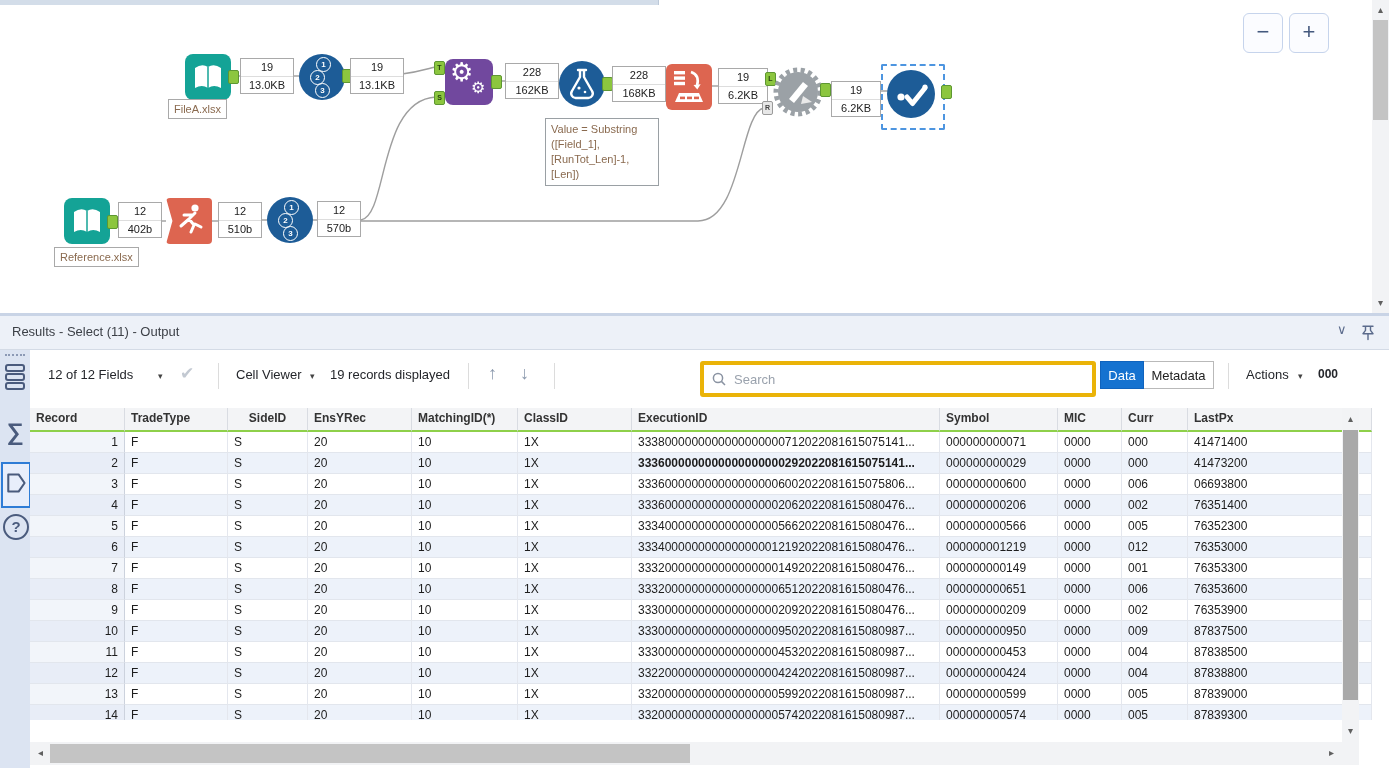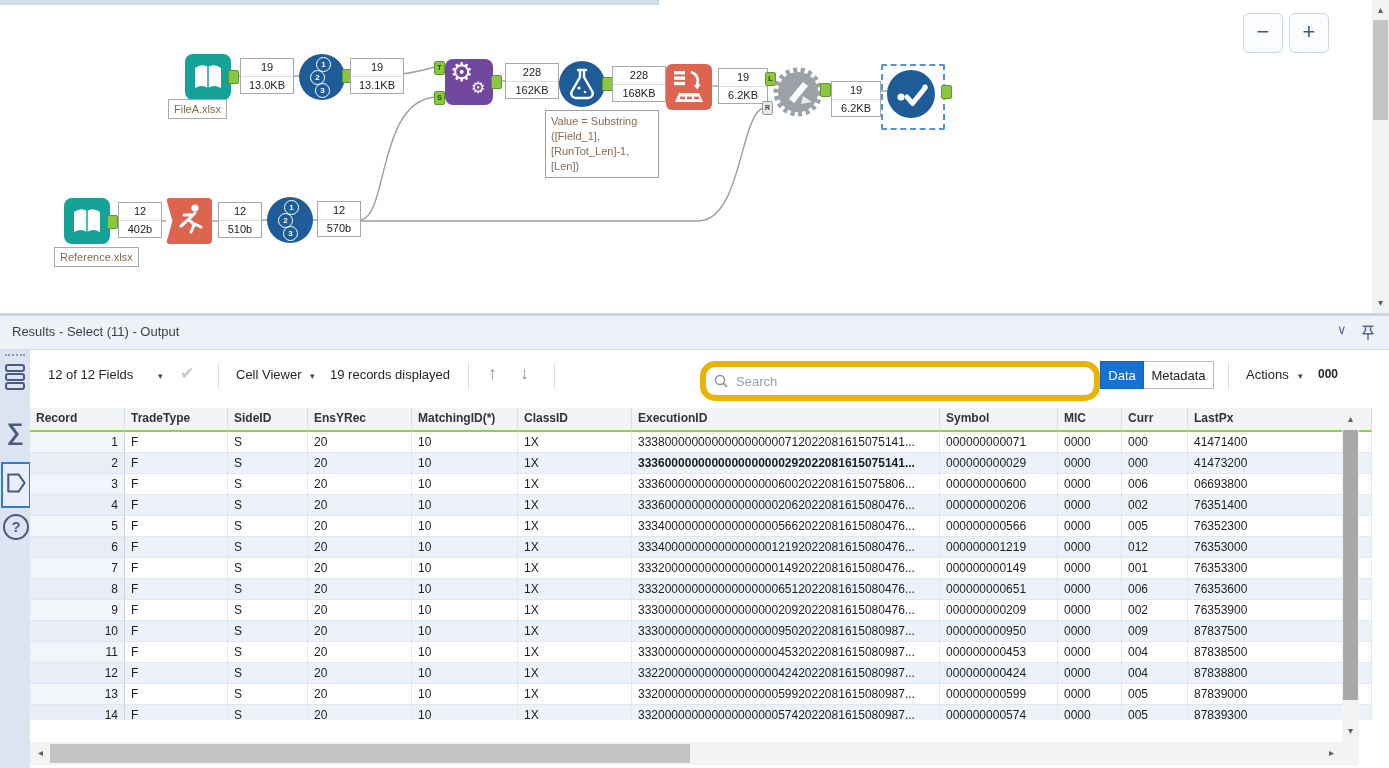--- a/index.html
+++ b/index.html
@@ -33,21 +33,21 @@
   .sb .thumb{position:absolute;background:#c4c4c4;}
   
   #results{left:0;top:313px;width:1389px;height:455px;background:#fff;border-top:3px solid #c9d4e6;}
   #res-header{left:0;top:0;width:1389px;height:33px;background:#edf1f8;border-bottom:1px solid #d4dbe6;padding-left:40px;}
   #res-title{left:12px;top:8px;font-size:13px;color:#3b3f46;}
   #res-toolbar{left:30px;top:34px;width:1342px;height:52px;background:#fff;}
   .tb-text{font-size:13px;color:#24262b;white-space:nowrap;}
   .tb-sep{width:1px;height:26px;background:#dcdcdc;}
   .caret{font-size:9px;color:#444;}
   .tb-arrow{font-size:18px;color:#8a98ac;}
-  #search-box{width:388px;height:28px;border:6px solid #eab308;border-radius:15px;background:#fff;}
+  #search-box{width:388px;height:28px;border:4px solid #eab308;border-radius:3px;background:#fff;}
   #search-input{position:absolute;left:28px;top:1px;width:350px;height:24px;border:none;outline:none;
                 font-size:13px;font-family:"Liberation Sans",sans-serif;color:#333;}
   #search-input::placeholder{color:#9aa2ad;}
   .seg-btn{height:28px;line-height:28px;font-size:13px;text-align:center;box-sizing:border-box;}
   #btn-data{width:44px;background:#1572d0;border:1px solid #1063bd;color:#fff;}
   #btn-metadata{width:70px;background:#fff;border:1px solid #b9b9b9;border-left:none;color:#222;}
   
   #rail{left:0;top:34px;width:30px;height:421px;background:#dce4f2;}
   .rail-icon{position:absolute;left:3px;width:24px;text-align:center;color:#4a5b7d;}
   
@@ -140,21 +140,21 @@
         <path d="M19 9 h8 M21 9 v7 L13 30 a4.5 4.5 0 0 0 4 7 h12 a4.5 4.5 0 0 0 4 -7 L25 16 v-7" stroke="#fff" stroke-width="2.4" fill="none" stroke-linecap="round" stroke-linejoin="round"></path>
         <circle cx="20" cy="27" r="1.6" fill="#fff"></circle>
           <circle cx="26" cy="31" r="1.3" fill="#fff"></circle>
       </svg>
     </div>
     <div class="abs anchor" style="left:602px;top:77px;"></div>
     <div class="abs ann" style="left:612px;top:66px;width:52px;">
       <span class="c">228</span>
       <span class="s">168KB</span>
     </div>
-    <div class="abs note" style="left:545px;top:110px;width:102px;"><span style="white-space:pre-line;">Value = Substring
+    <div class="abs note" style="left:545px;top:118px;width:102px;"><span style="white-space:pre-line;">Value = Substring
 ([Field_1],
 [RunTot_Len]-1,
 [Len])</span></div>
 
     <div class="abs tool" style="left:666px;top:64px;width:46px;height:46px;background:#dd6550;border-radius:6px;">
       <svg width="46" height="46" viewBox="0 0 46 46">
         <rect x="8" y="7" width="11" height="3.4" fill="#fff"></rect>
           <rect x="8" y="12.4" width="11" height="3.4" fill="#fff"></rect>
         <rect x="8" y="17.8" width="11" height="3.4" fill="#fff"></rect>
         <path d="M25 8 q9 3 6 14" stroke="#fff" stroke-width="2.6" fill="none"></path>
@@ -301,21 +301,21 @@
       <div class="abs tb-sep" style="left:1198px;top:13px;"></div>
       <span class="abs tb-text" style="left:1216px;top:17px;">Actions</span>
       <span class="abs caret" style="left:1268px;top:21px;">▾</span>
       <span class="abs tb-text" style="left:1288px;top:17px;font-weight:bold;font-size:12px;">000</span>
     </div>
 
     <div id="tablewrap" class="abs">
       <div id="thead">
           <div class="th" style="width: 95px;">Record</div>
           <div class="th" style="width: 103px;">TradeType</div>
-          <div class="th" style="width: 80px;">SideID</div>
+          <div class="th" style="width: 80px; text-align: center;">SideID</div>
           <div class="th" style="width: 104px;">EnsYRec</div>
           <div class="th" style="width: 106px;">MatchingID(*)</div>
           <div class="th" style="width: 114px;">ClassID</div>
           <div class="th" style="width: 308px;">ExecutionID</div>
           <div class="th" style="width: 118px;">Symbol</div>
           <div class="th" style="width: 64px;">MIC</div>
           <div class="th" style="width: 66px;">Curr</div>
           <div class="th" style="width: 184px;">LastPx</div>
         </div>
       <div id="tbody">

